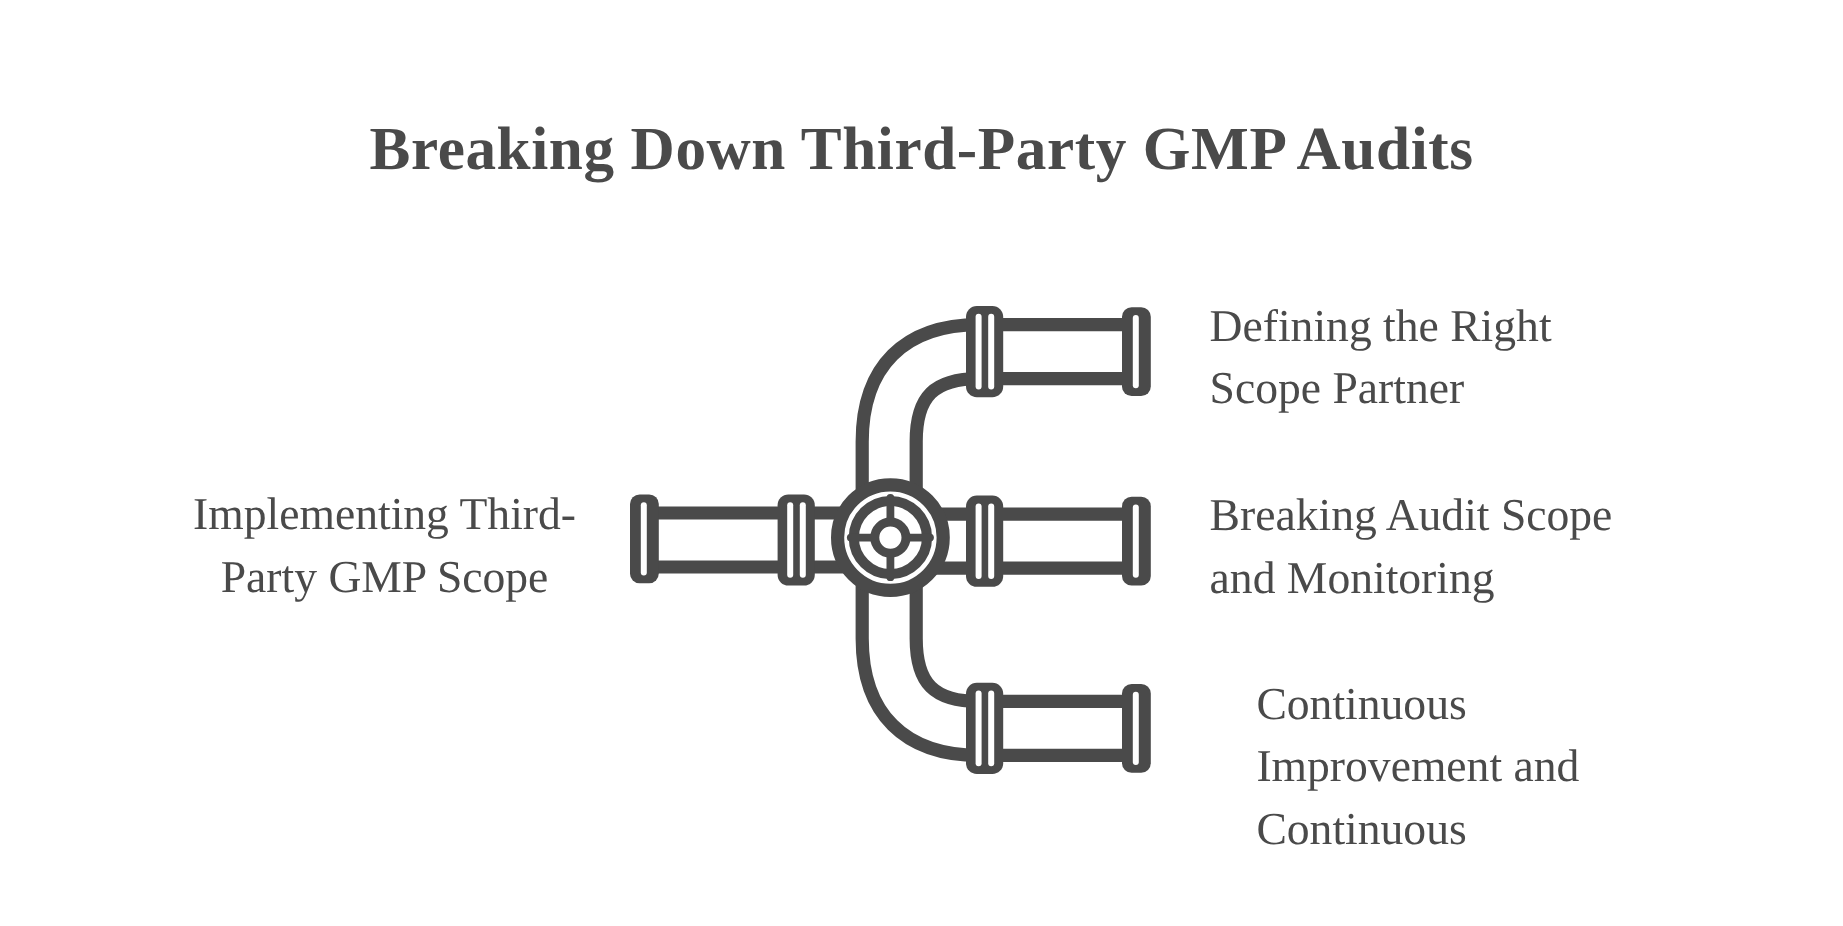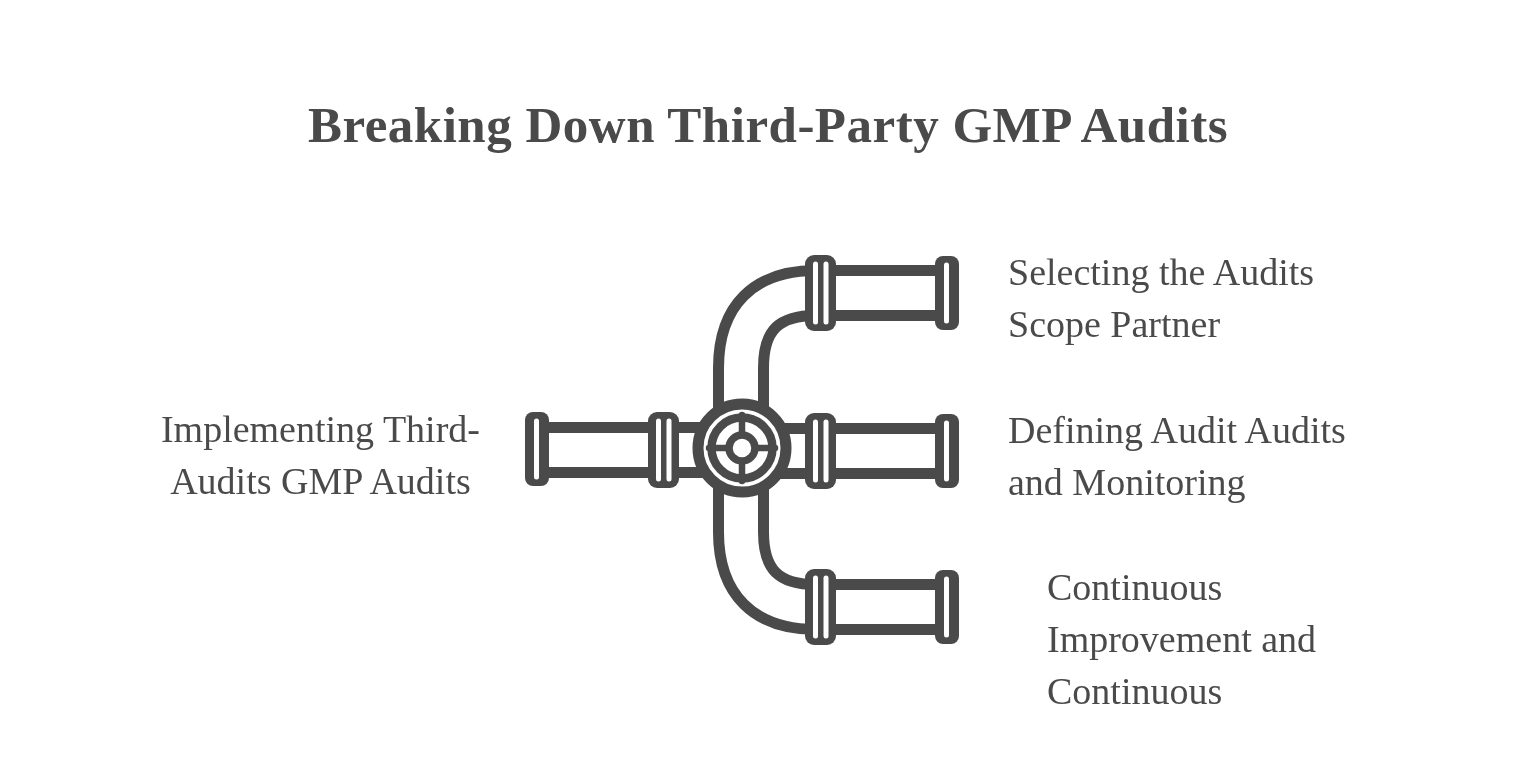--- a/index.html
+++ b/index.html
@@ -62,30 +62,30 @@
 </style>
 </head>
 <body>
 
 <div class="canvas">
 
   <h1 class="title">Breaking Down Third-Party GMP Audits</h1>
 
   <div class="label label-root">
     <div>Implementing Third-</div>
-    <div>Audits GMP Audits</div>
+    <div>Party GMP Scope</div>
   </div>
 
   <div class="label label-branch label-branch-top">
-    <div>Selecting the Audits</div>
+    <div>Defining the Right</div>
     <div>Scope Partner</div>
   </div>
 
   <div class="label label-branch label-branch-middle">
-    <div>Defining Audit Audits</div>
+    <div>Breaking Audit Scope</div>
     <div>and Monitoring</div>
   </div>
 
   <div class="label label-branch label-branch-bottom">
     <div>Continuous</div>
     <div>Improvement and</div>
     <div>Continuous</div>
   </div>
 
   <svg class="illustration" viewBox="515 248 450 410" xmlns="http://www.w3.org/2000/svg">

